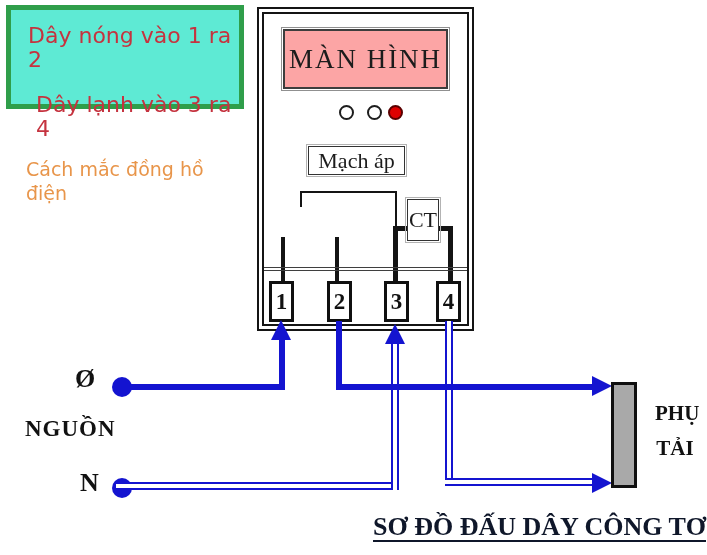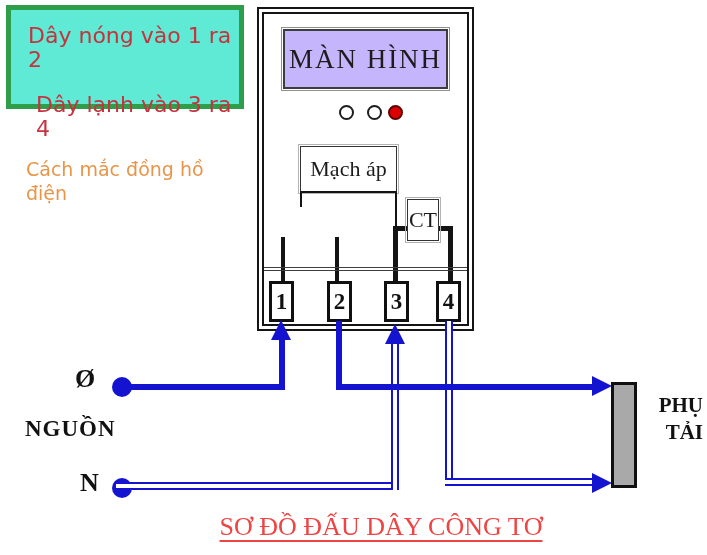--- a/index.html
+++ b/index.html
@@ -21,34 +21,34 @@
            font-family:"DejaVu Sans","Liberation Sans",sans-serif;
            color:#e8954a;font-size:19px;line-height:24px;}
   .caption p{margin:16px;}
 
   
   .meter-outer{position:absolute;left:257px;top:7px;width:217px;height:324px;
                border:2px solid #141414;padding:3px;background:#fff;}
   .meter-inner{position:relative;width:100%;height:100%;border:2px solid #141414;}
 
   .display{position:absolute;left:19px;top:15px;width:165px;height:60px;
-           background:#c4b5fd;border:2px solid #3d3d3d;
+           background:#fca5a5;border:2px solid #3d3d3d;
            outline:1px solid #909090;outline-offset:1px;
            display:flex;align-items:center;justify-content:center;
            font-size:27px;letter-spacing:2px;color:#1c1c1c;}
 
   .led{position:absolute;top:91px;width:15px;height:15px;border-radius:50%;
        background:#fff;border:2px solid #1d1d1d;}
   .led.l1{left:75px;} .led.l2{left:103px;}
   .led.l3{left:124px;background:#de0000;border-color:#5a0000;}
 
   .cbox{position:absolute;background:#fff;border:1px solid #333;
         outline:1px solid #b3b3b3;outline-offset:1px;
         display:flex;align-items:center;justify-content:center;color:#1c1c1c;}
-  .mach-ap{left:36px;top:132px;width:97px;height:46px;font-size:22px;}
+  .mach-ap{left:44px;top:132px;width:97px;height:29px;font-size:22px;}
   .shunt{left:13px;top:191px;width:68px;height:32px;font-size:19px;}
   .ct{left:143px;top:185px;width:32px;height:42px;font-size:22px;z-index:3;}
 
   .bk{position:absolute;background:#141414;}
 
   .divider{position:absolute;left:0;right:0;top:253px;height:4px;
            border-top:1px solid #3f3f3f;border-bottom:1px solid #3f3f3f;}
 
   .terminal{position:absolute;top:267px;width:25px;height:41px;background:#fff;
             border:3px solid #101010;display:flex;align-items:center;justify-content:center;
@@ -70,24 +70,24 @@
   
   .lbl{position:absolute;font-weight:bold;color:#111;}
   .phase{left:75px;top:364px;font-size:26px;}
   .nguon{left:25px;top:416px;font-size:23px;letter-spacing:1px;}
   .neutral{left:80px;top:468px;font-size:26px;}
 
   .load{position:absolute;left:611px;top:382px;width:26px;height:106px;
         background:#a9a9a9;border:3px solid #101010;z-index:7;}
   .load-label{position:absolute;left:643px;top:390px;width:64px;text-align:center;
               font-weight:bold;font-size:21px;line-height:23px;color:#111;}
-  .load-label p{margin:4px;text-align:right;}
+  .load-label p{margin:12px;}
 
-  .diagram-title{position:absolute;left:56px;top:512px;width:650px;text-align:center;
-                 font-weight:normal;font-size:26px;color:#ef4444;
+  .diagram-title{position:absolute;left:56px;top:512px;width:650px;text-align:right;
+                 font-weight:bold;font-size:26px;color:#0f172a;
                  text-decoration:underline;text-underline-offset:5px;
                  text-decoration-thickness:2px;}
 </style>
 </head>
 <body>
 
 <div id="stage">
 
   <div class="note-box">
     <p>Dây nóng vào 1 ra 2</p>

